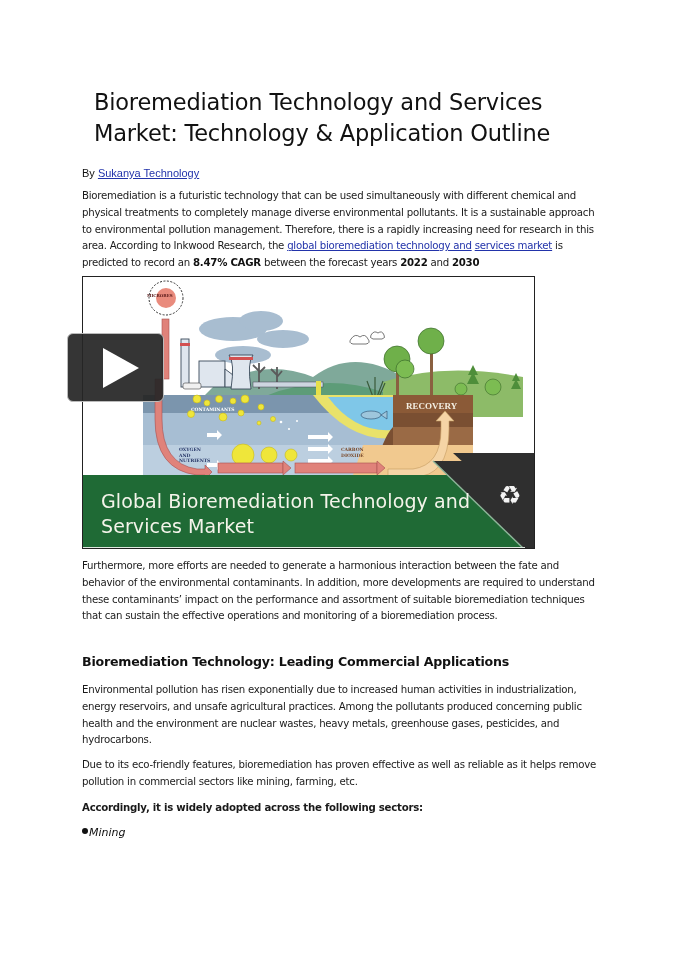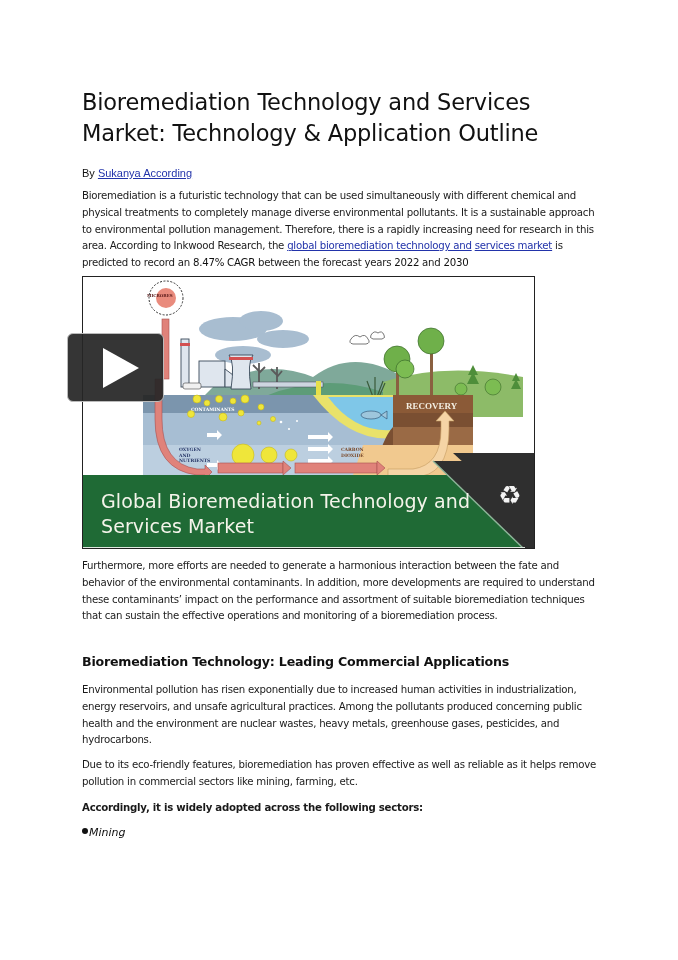--- a/index.html
+++ b/index.html
@@ -2,33 +2,33 @@
 <html><head>
 <meta charset="utf-8">
 <style>
   * { margin: 0; padding: 0; box-sizing: border-box; }
   html, body { width: 678px; height: 960px; background: #ffffff; overflow: hidden; }
   body { position: relative; font-family: "Liberation Sans", "DejaVu Sans", sans-serif; color: #1a1a1a; }
 
   .page { position: absolute; left: 0; top: 0; width: 678px; height: 960px; background: #fff; }
 
   .title {
-    position: absolute; left: 82px; top: 87px; width: 520px;
+    position: absolute; left: 94px; top: 87px; width: 520px;
     font-family: "DejaVu Sans", sans-serif; font-size: 22.5px; line-height: 31px;
     font-weight: normal; color: #111; letter-spacing: -0.2px;
   }
   .byline { position: absolute; left: 82px; top: 166px; font-size: 11px; line-height: 14px; color: #111; }
   a.link { color: #2233aa; text-decoration: underline; }
 
   .para {
     position: absolute; left: 82px; width: 515px;
     font-family: "DejaVu Sans", sans-serif; font-size: 10.2px; line-height: 16.8px; color: #1a1a1a;
     letter-spacing: -0.25px;
   }
-  .para b { font-weight: normal; color: #111; }
+  .para b { font-weight: bold; color: #111; }
   .p1 { top: 188px; height: 92px; overflow: hidden; }
   .p2 { top: 558px; }
   .p3 { top: 682px; }
   .p4 { top: 757px; }
   .p5 { top: 800px; font-weight: bold; }
 
   .h2 {
     position: absolute; left: 82px; top: 654px;
     font-family: "DejaVu Sans", sans-serif; font-weight: bold; font-size: 12.6px; color: #111;
     letter-spacing: -0.2px;
@@ -86,21 +86,21 @@
   }
 </style>
 </head>
 <body>
 
 <div class="page">
 
   <h1 class="title">Bioremediation Technology and Services Market: Technology &amp; Application Outline</h1>
 
   <div class="byline">
-    <span>By </span><a class="link">Sukanya According</a>
+    <span>By </span><a class="link">Sukanya Technology</a>
   </div>
 
   <p class="para p1"><span>Bioremediation is a futuristic technology that can be used simultaneously with different chemical and physical treatments to completely manage diverse environmental pollutants. It is a sustainable approach to environmental pollution management. Therefore, there is a rapidly increasing need for research in this area. According to Inkwood Research, the </span><a class="link">global bioremediation technology and</a><span> </span><a class="link">services market</a><span> is predicted to record an </span><b>8.47% CAGR</b><span> between the forecast years </span><b>2022</b><span> and </span><b>2030</b></p>
 
   <div class="figure">
     <svg width="453" height="273" viewBox="0 0 453 273">
 
       <g fill="#9fb6cc" opacity="0.9">
         <ellipse cx="150" cy="52" rx="34" ry="12"></ellipse>
         <ellipse cx="178" cy="44" rx="22" ry="10"></ellipse>

